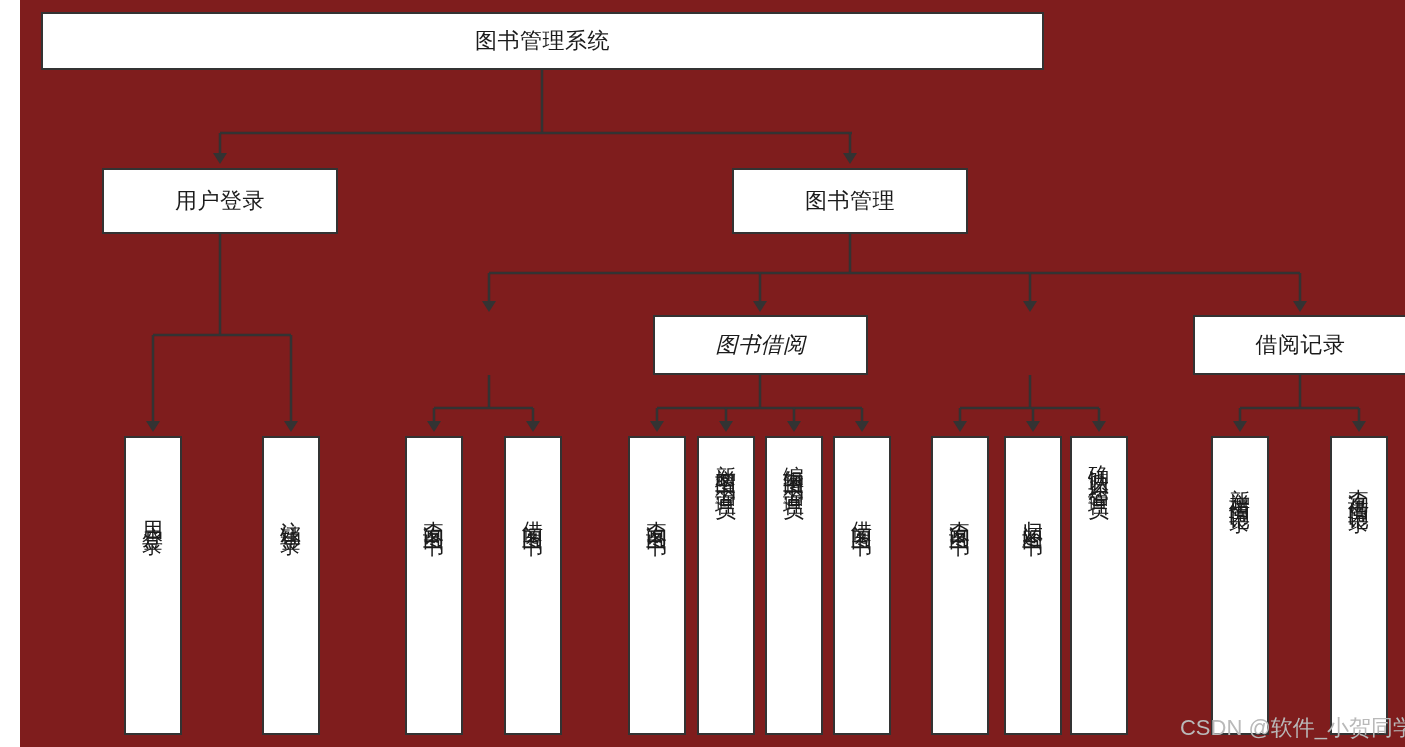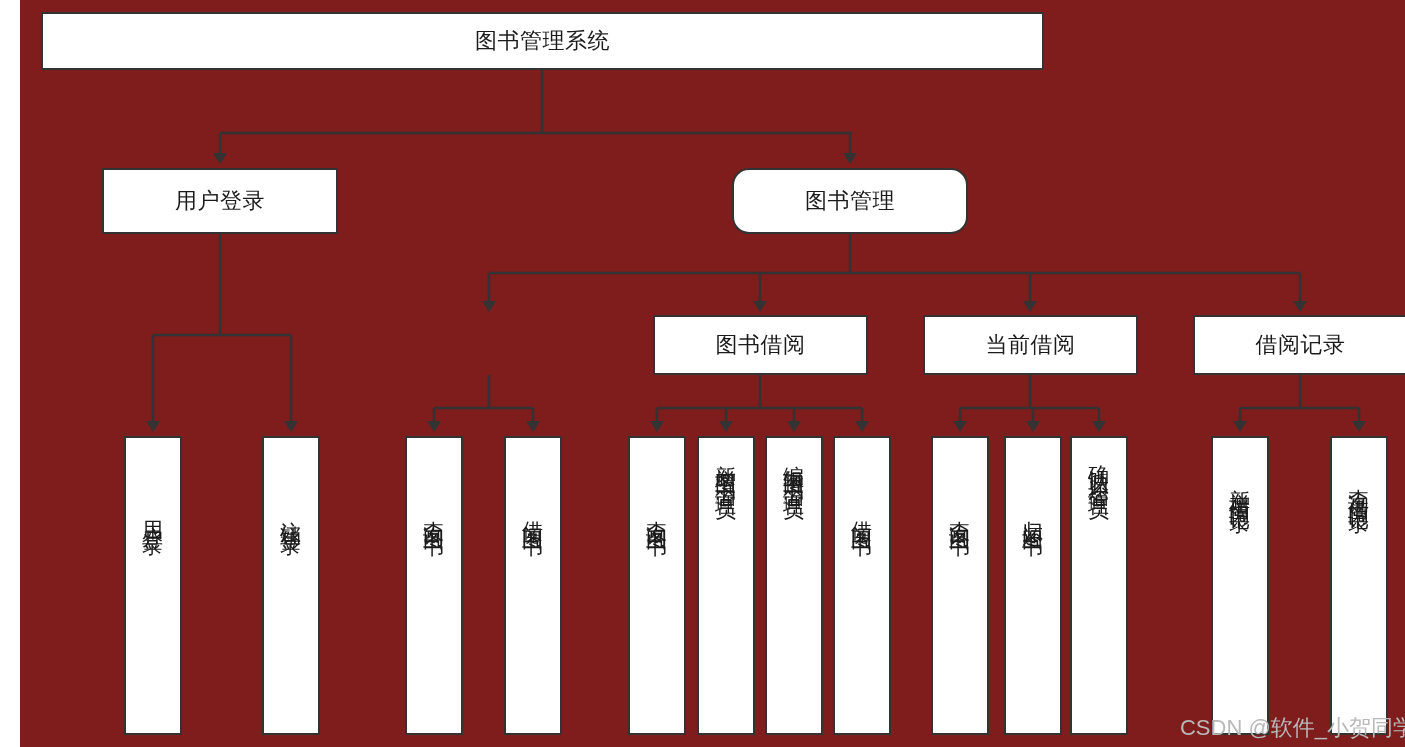--- a/index.html
+++ b/index.html
@@ -136,29 +136,26 @@
     <path class="wire" d="M1339,408 L1339,422" marker-end="url(#arrow)"></path>
   </svg>
 
   <div class="node" id="n-root" style="left: 21px; top: 12px; width: 1003px; height: 58px;">
     <span class="lbl">图书管理系统</span>
   </div>
 
   <div class="node" id="n-l2-0" style="left: 82px; top: 168px; width: 236px; height: 66px;">
     <span class="lbl">用户登录</span>
   </div>
-  <div class="node" id="n-l2-1" style="left: 712px; top: 168px; width: 236px; height: 66px; border-radius: 17px;">
+  <div class="node" id="n-l2-1" style="left: 712px; top: 168px; width: 236px; height: 66px;">
     <span class="lbl">图书管理</span>
   </div>
 
-  <div class="node" id="n-l3-1" style="left: 633px; top: 315px; width: 215px; height: 60px;">
+  <div class="node" id="n-l3-1" style="left: 633px; top: 315px; width: 215px; height: 60px; font-style: italic;">
     <span class="lbl">图书借阅</span>
-  </div>
-  <div class="node" id="n-l3-2" style="left: 903px; top: 315px; width: 215px; height: 60px;">
-    <span class="lbl">当前借阅</span>
   </div>
   <div class="node" id="n-l3-3" style="left: 1173px; top: 315px; width: 215px; height: 60px;">
     <span class="lbl">借阅记录</span>
   </div>
 
   <div class="node vertical mid" id="n-lf-0" style="left: 104px; top: 436px; width: 58px; height: 299px;">
     <span class="lbl">用户登录</span>
   </div>
   <div class="node vertical mid" id="n-lf-1" style="left: 242px; top: 436px; width: 58px; height: 299px;">
     <span class="lbl">注销登录</span>

